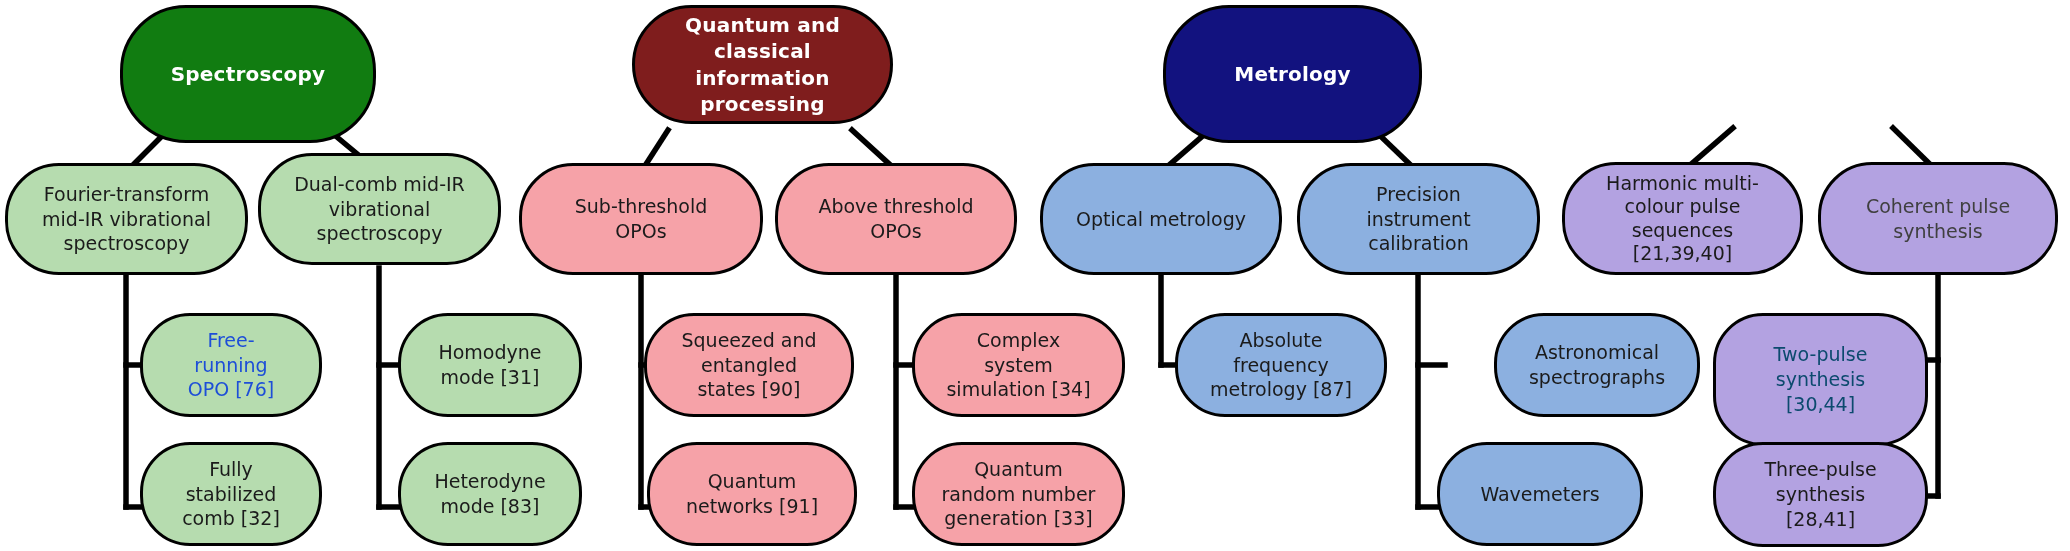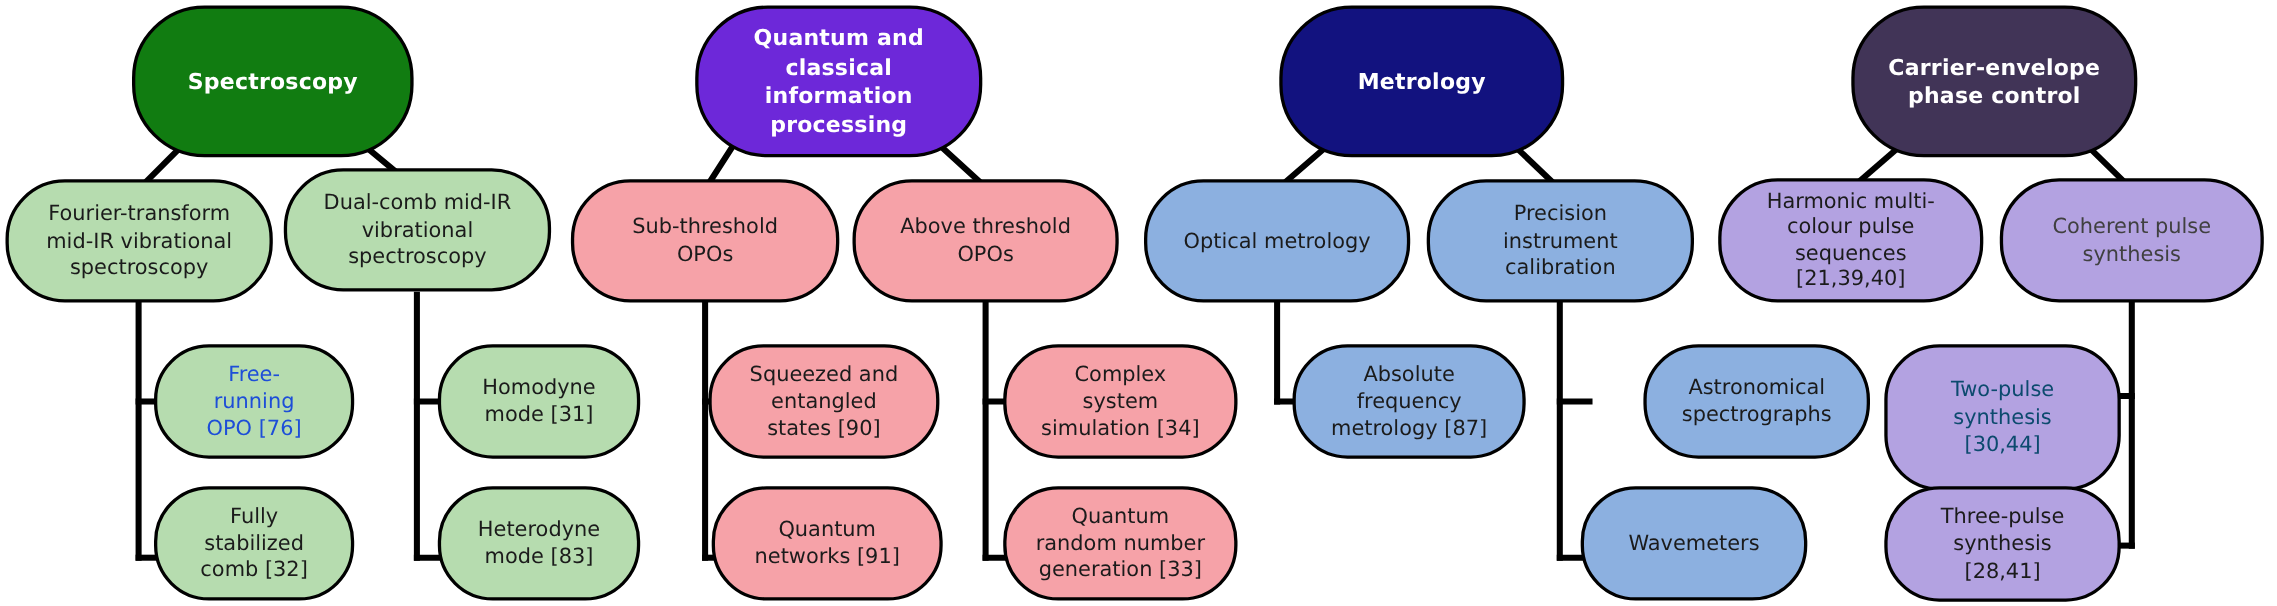--- a/index.html
+++ b/index.html
@@ -71,21 +71,21 @@
 running
 OPO [76]</div>
   <div class="node leaf" style="left: 140px; top: 442px; width: 182px; height: 104px; background: rgb(182, 220, 175); color: rgb(27, 27, 27);">Fully
 stabilized
 comb [32]</div>
   <div class="node leaf" style="left: 398px; top: 313px; width: 184px; height: 104px; background: rgb(182, 220, 175); color: rgb(27, 27, 27);">Homodyne
 mode [31]</div>
   <div class="node leaf" style="left: 398px; top: 442px; width: 184px; height: 104px; background: rgb(182, 220, 175); color: rgb(27, 27, 27);">Heterodyne
 mode [83]</div>
 
-  <div class="node root" style="left: 632px; top: 5px; width: 261px; height: 138px; background: #6d28d9; color: rgb(255, 255, 255);">Quantum and
+  <div class="node root" style="left: 632px; top: 5px; width: 261px; height: 119px; background: #7f1d1d; color: rgb(255, 255, 255);">Quantum and
 classical
 information
 processing</div>
   <div class="node l2" style="left: 519px; top: 163px; width: 244px; height: 112px; background: rgb(246, 162, 168); color: rgb(27, 27, 27);">Sub-threshold
 OPOs</div>
   <div class="node l2" style="left: 775px; top: 163px; width: 242px; height: 112px; background: rgb(246, 162, 168); color: rgb(27, 27, 27);">Above threshold
 OPOs</div>
   <div class="node leaf" style="left: 644px; top: 313px; width: 210px; height: 104px; background: rgb(246, 162, 168); color: rgb(27, 27, 27);">Squeezed and
 entangled
 states [90]</div>
@@ -103,22 +103,20 @@
 instrument
 calibration</div>
   <div class="node l2" style="left: 1040px; top: 163px; width: 242px; height: 112px; background: rgb(140, 176, 224); color: rgb(27, 27, 27);">Optical metrology</div>
   <div class="node leaf" style="left: 1175px; top: 313px; width: 212px; height: 104px; background: rgb(140, 176, 224); color: rgb(27, 27, 27);">Absolute
 frequency
 metrology [87]</div>
   <div class="node leaf" style="left: 1494px; top: 313px; width: 206px; height: 104px; background: rgb(140, 176, 224); color: rgb(27, 27, 27);">Astronomical
 spectrographs</div>
   <div class="node leaf" style="left: 1437px; top: 442px; width: 206px; height: 104px; background: rgb(140, 176, 224); color: rgb(27, 27, 27);">Wavemeters</div>
 
-  <div class="node root" style="left: 1683px; top: 5px; width: 260px; height: 138px; background: rgb(65, 52, 87); color: rgb(255, 255, 255);">Carrier-envelope
-phase control</div>
   <div class="node l2" style="left: 1562px; top: 162px; width: 241px; height: 113px; line-height: 1.22; background: rgb(179, 162, 225); color: rgb(27, 27, 27);">Harmonic multi-
 colour pulse
 sequences
 [21,39,40]</div>
   <div class="node l2" style="left: 1818px; top: 162px; width: 240px; height: 113px; background: rgb(179, 162, 225); color: #404040;">Coherent pulse
 synthesis</div>
   <div class="node leaf" style="left: 1713px; top: 313px; width: 215px; height: 133px; background: rgb(179, 162, 225); color: #0c4a6e;">Two-pulse
 synthesis
 [30,44]</div>
   <div class="node leaf" style="left: 1713px; top: 442px; width: 215px; height: 105px; background: rgb(179, 162, 225); color: rgb(27, 27, 27);">Three-pulse

